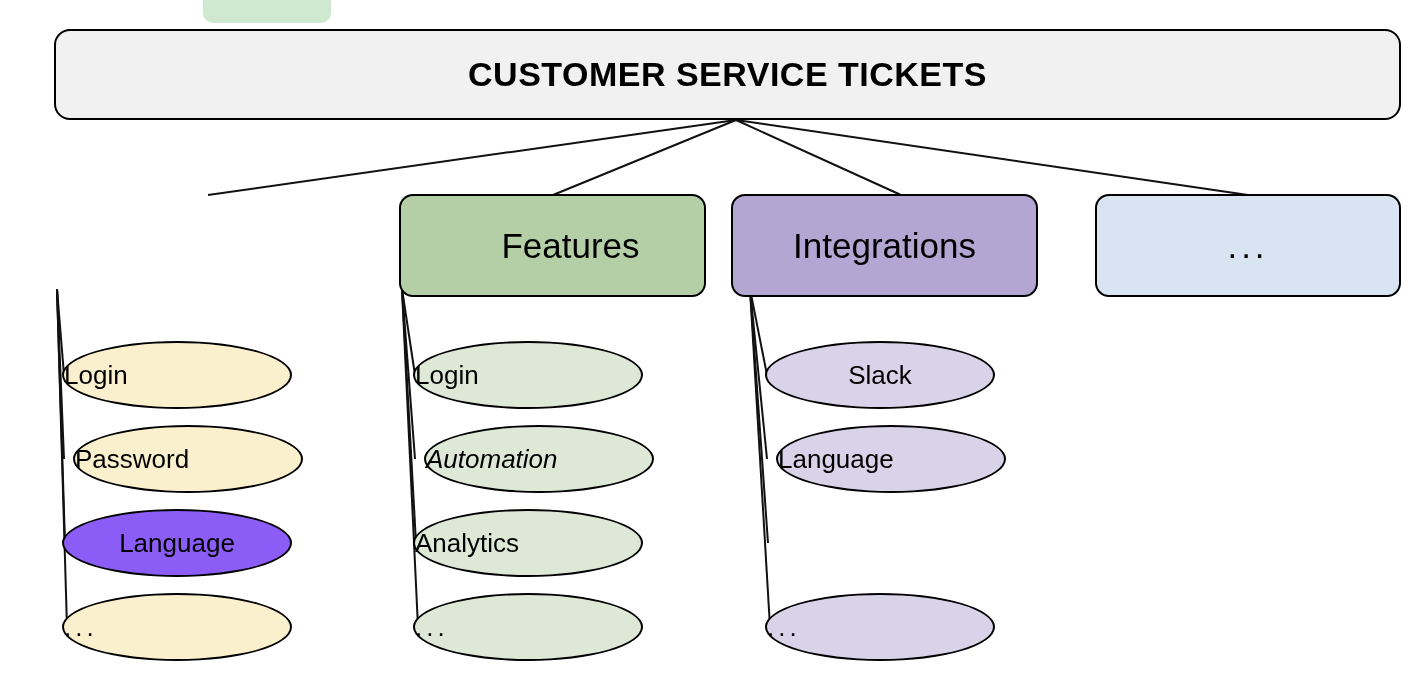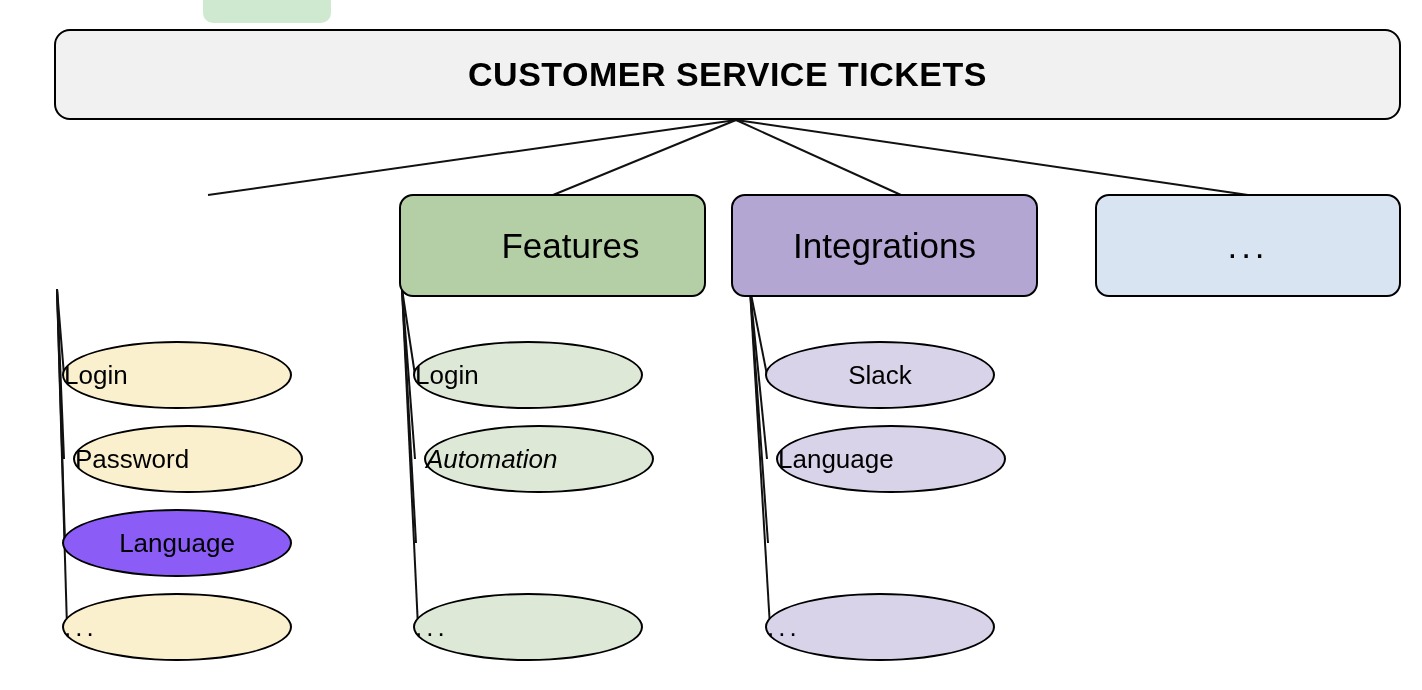--- a/index.html
+++ b/index.html
@@ -161,20 +161,23 @@
   <div class="leaf col1 row4" style="background-color: rgb(251, 240, 205);">
     <span class="dots">...</span>
   </div>
 
   <div class="leaf col2 row1" style="background-color: rgb(221, 233, 214);">
     <span>Login</span>
   </div>
   <div class="leaf col2 row2" style="background-color: rgb(221, 233, 214); font-style: italic;">
     <span>Automation</span>
   </div>
+  <div class="leaf col2 row3" style="background-color: rgb(221, 233, 214);">
+    <span>Analytics</span>
+  </div>
   <div class="leaf col2 row4" style="background-color: rgb(221, 233, 214);">
     <span class="dots">...</span>
   </div>
 
   <div class="leaf col3 row1" style="background-color: rgb(217, 211, 233); justify-content: center;">
     <span>Slack</span>
   </div>
   <div class="leaf col3 row2" style="background-color: rgb(217, 211, 233);">
     <span>Language</span>
   </div>

